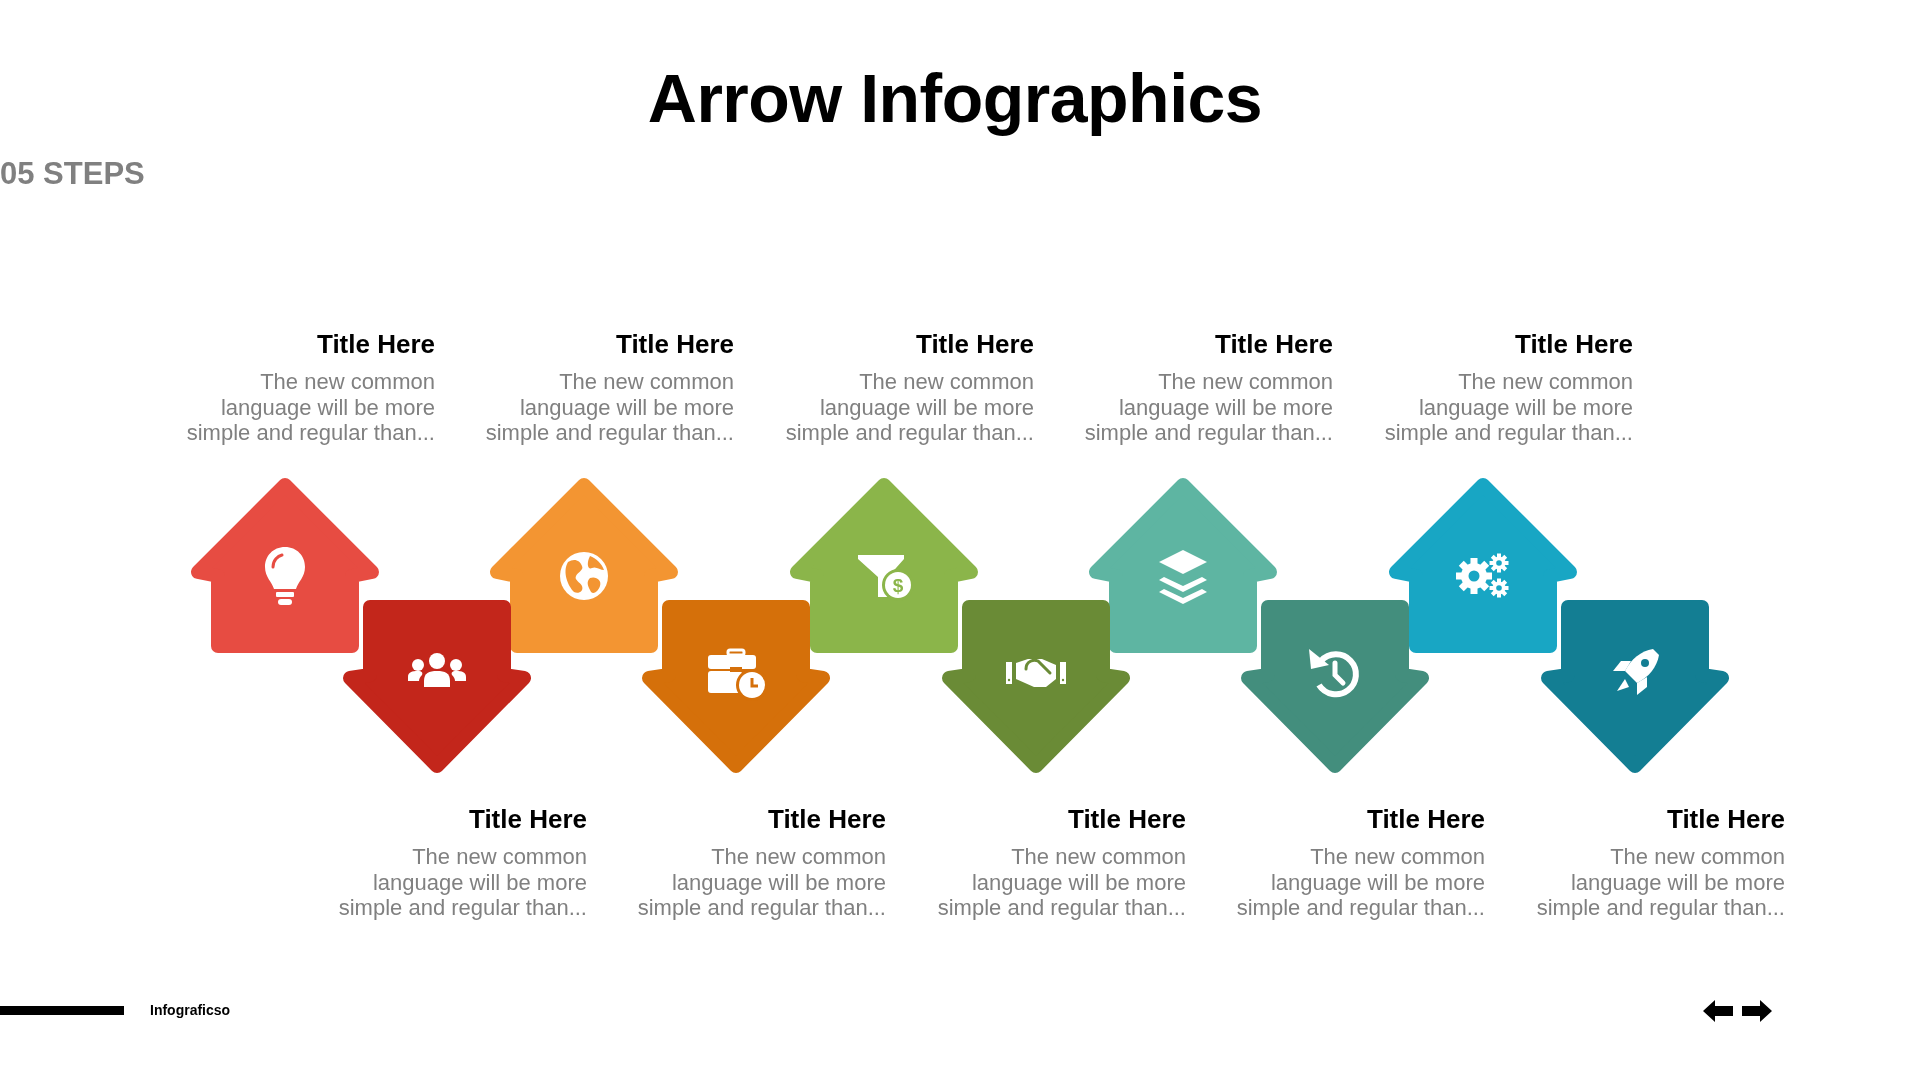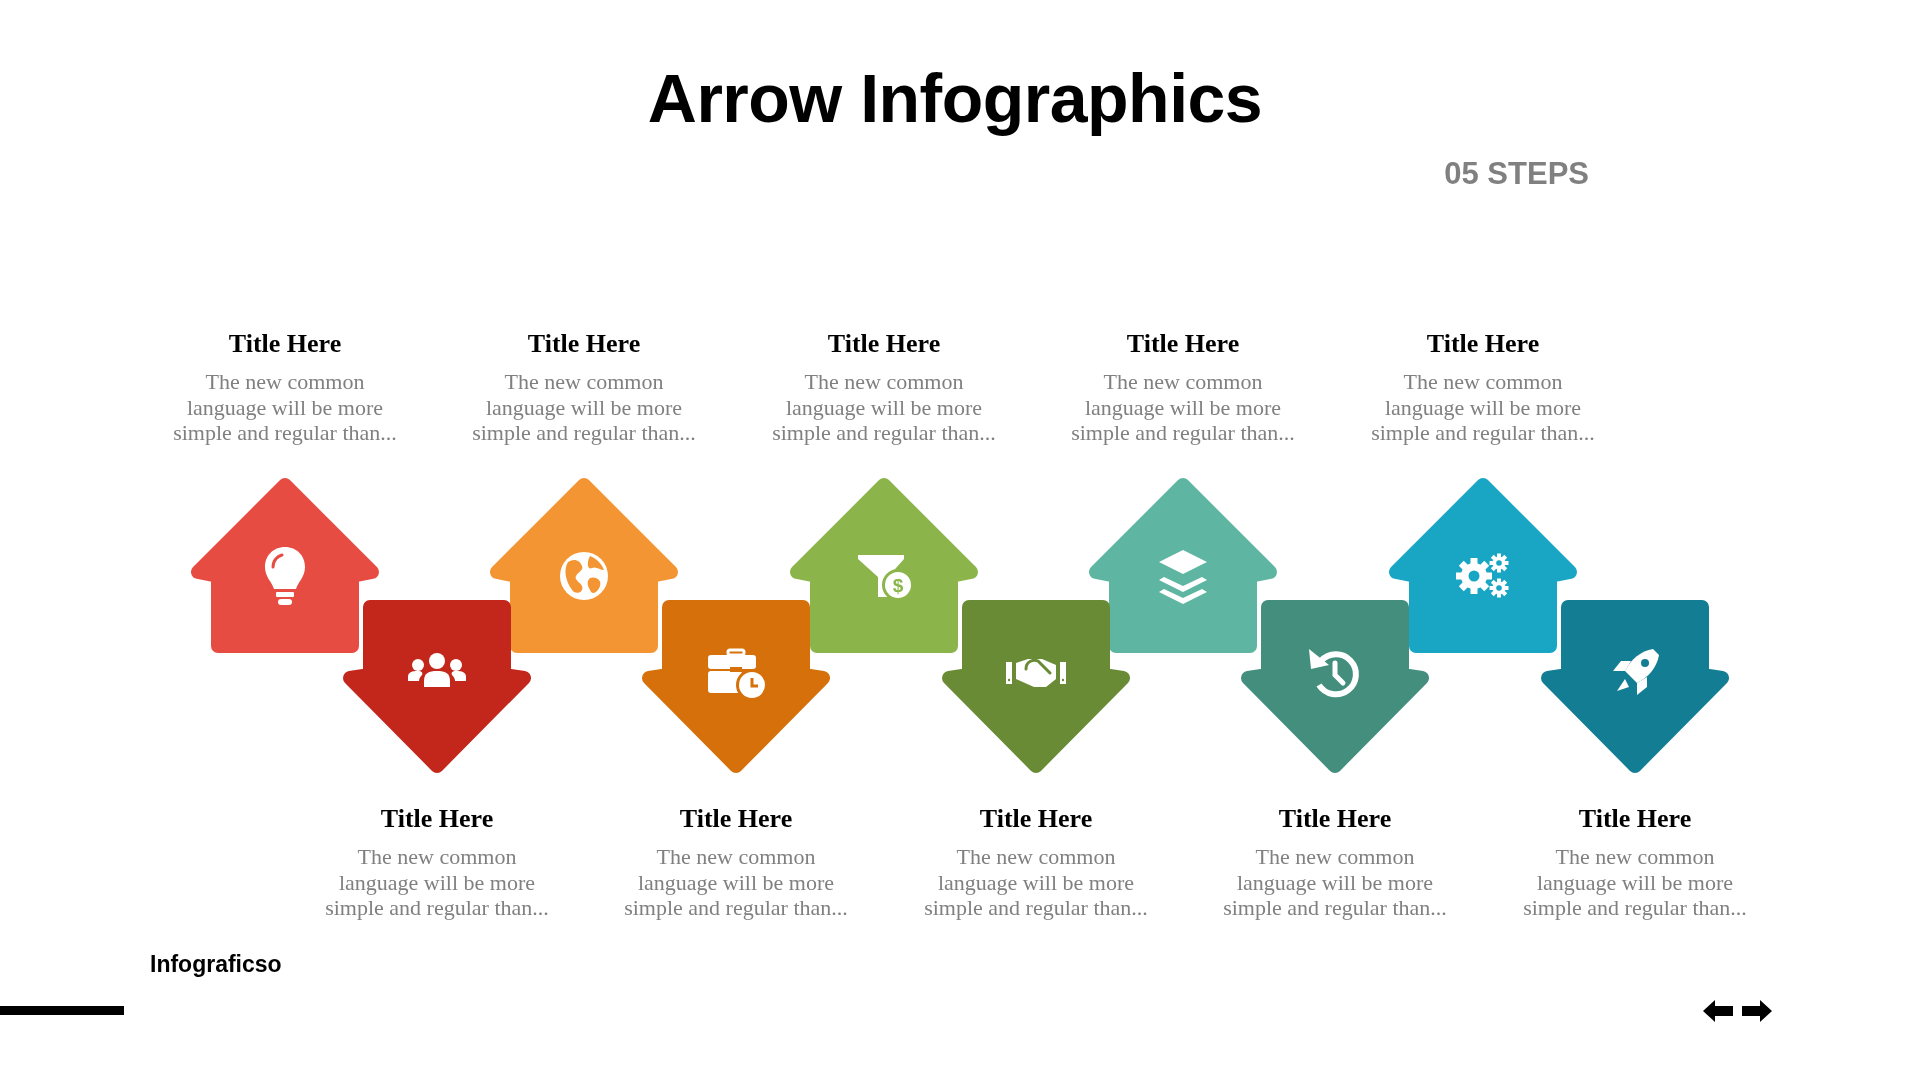--- a/index.html
+++ b/index.html
@@ -1,24 +1,24 @@
 <!DOCTYPE html>
 <html><head>
 <meta charset="utf-8">
 <style>
   html, body { margin: 0; padding: 0; background: #ffffff; }
   body { width: 1920px; height: 1080px; position: relative; overflow: hidden; font-family: "Liberation Sans", "DejaVu Sans", sans-serif; }
   .header-title { position: absolute; left: 0; width: 1910px; top: 58px; text-align: center; font-size: 68px; font-weight: 700; color: #000; letter-spacing: -0.5px; line-height: 80px; }
-  .header-sub { position: absolute; left: 0; width: 1589px; top: 156px; text-align: right; font-size: 31px; font-weight: 700; color: #808080; line-height: 36px; }
+  .header-sub { position: absolute; left: 0; width: 1589px; top: 156px; text-align: left; font-size: 31px; font-weight: 700; color: #808080; line-height: 36px; }
   .diagram { position: absolute; left: 0; top: 0; width: 1920px; height: 1080px; }
-  .step-text { position: absolute; width: 300px; text-align: center; font-family: Liberation Serif, serif; }
+  .step-text { position: absolute; width: 300px; text-align: right; }
   .step-title { font-size: 26px; font-weight: 700; color: #000; line-height: 30px; height: 30px; }
   .step-body { margin-top: 10px; font-size: 22px; color: #808080; line-height: 25.5px; }
   .footer-bar { position: absolute; left: 0; top: 1006px; width: 124px; height: 9px; background: #000; }
-  .footer-brand { position: absolute; left: 150px; top: 952px; font-size: 23px; font-weight: 700; color: #000; line-height: 24px; }
+  .footer-brand { position: absolute; left: 150px; top: 998px; font-size: 14px; font-weight: 700; color: #000; line-height: 24px; }
   .nav-btn { position: absolute; top: 999px; width: 32px; height: 24px; cursor: pointer; }
 </style>
 </head>
 <body>
 
 <div>
   <div class="header-title">Arrow Infographics</div>
   <div class="header-sub">05 STEPS</div>
 
   <svg class="diagram" width="1920" height="1080" viewBox="0 0 1920 1080">

